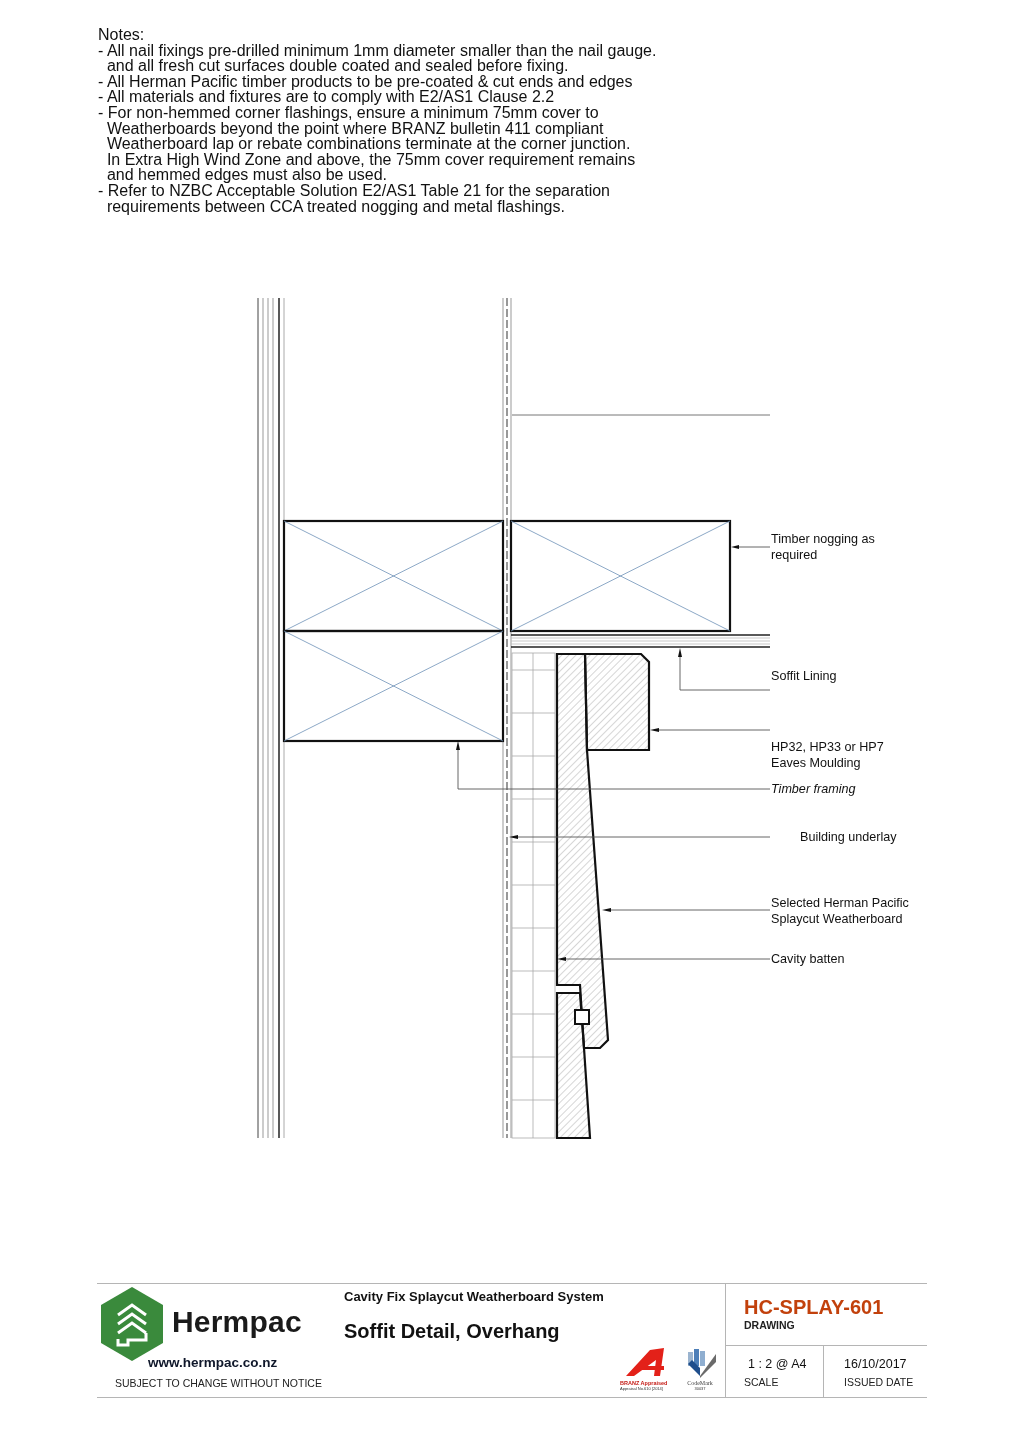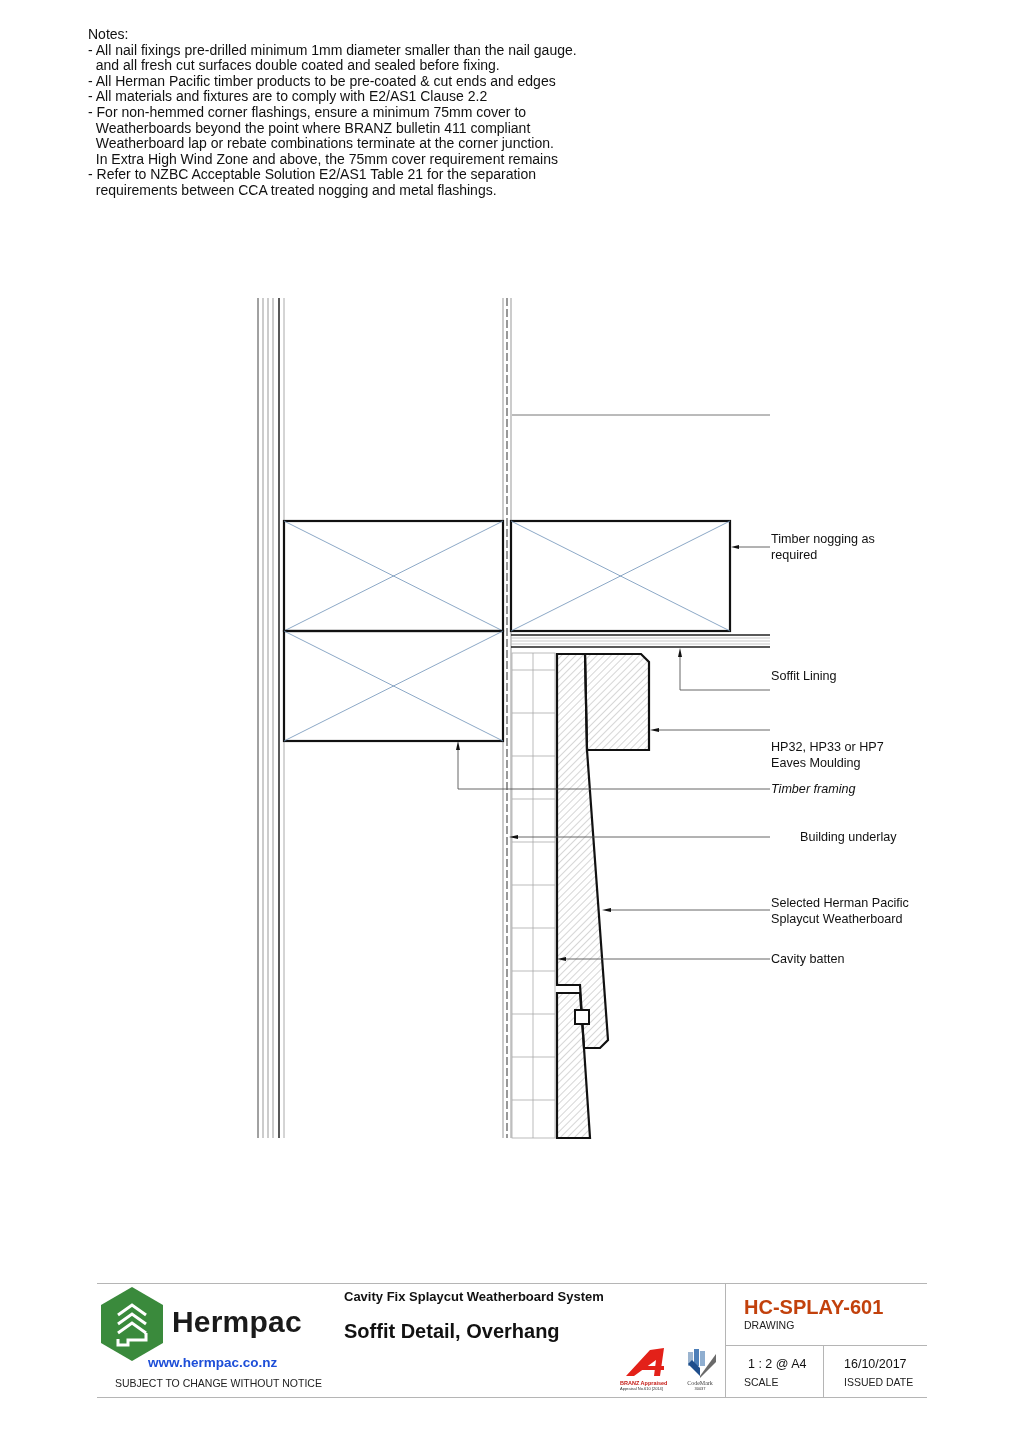--- a/index.html
+++ b/index.html
@@ -1,43 +1,44 @@
 <!DOCTYPE html>
 <html><head>
 <meta charset="utf-8">
 <style>
   html, body { margin:0; padding:0; background:#ffffff; }
   body { width:1024px; height:1449px; position:relative; overflow:hidden; font-family:"Liberation Sans", sans-serif; color:#111; }
-  .notes { position:absolute; left:88px; top:27px; font-size:14px; line-height:15.6px; color:#111; }
+  .notes { position:absolute; left:98px; top:27px; font-size:16px; line-height:15.6px; color:#111; }
   .notes .line { white-space:pre; }
   svg.drawing { position:absolute; left:0; top:0; }
   .callout { position:absolute; left:771px; font-size:12.6px; line-height:15.6px; color:#111; }
   .tb-line { position:absolute; background:#b5b5b5; }
   .logo-word { position:absolute; left:172px; top:1305px; font-size:30px; font-weight:bold; color:#1a1a1a; letter-spacing:0.2px; }
-  .url { position:absolute; left:148px; top:1355px; font-size:13.5px; font-weight:bold; color:#1d4ed8; }
+  .url { position:absolute; left:148px; top:1355px; font-size:13.5px; font-weight:bold; color:#0f172a; }
   .disclaimer { position:absolute; left:115px; top:1377px; font-size:10.5px; color:#222; }
   .sys-title { position:absolute; left:344px; top:1289px; font-size:13px; font-weight:bold; color:#111; }
   .dwg-title { position:absolute; left:344px; top:1320px; font-size:20px; font-weight:bold; color:#111; }
   .dwg-no { position:absolute; left:744px; top:1296px; font-size:20px; font-weight:bold; color:#c2410c; }
   .small-lbl { position:absolute; font-size:10.5px; color:#222; }
   .val { position:absolute; font-size:12.5px; color:#111; }
 </style>
 </head>
 <body>
 
 <div class="notes">
   <div class="line">Notes:</div>
   <div class="line">- All nail fixings pre-drilled minimum 1mm diameter smaller than the nail gauge.</div>
   <div class="line">  and all fresh cut surfaces double coated and sealed before fixing.</div>
   <div class="line">- All Herman Pacific timber products to be pre-coated &amp; cut ends and edges</div>
   <div class="line">- All materials and fixtures are to comply with E2/AS1 Clause 2.2</div>
   <div class="line">- For non-hemmed corner flashings, ensure a minimum 75mm cover to</div>
   <div class="line">  Weatherboards beyond the point where BRANZ bulletin 411 compliant</div>
   <div class="line">  Weatherboard lap or rebate combinations terminate at the corner junction.</div>
   <div class="line">  In Extra High Wind Zone and above, the 75mm cover requirement remains</div>
+  <div class="line">  and hemmed edges must also be used.</div>
   <div class="line">- Refer to NZBC Acceptable Solution E2/AS1 Table 21 for the separation</div>
   <div class="line">  requirements between CCA treated nogging and metal flashings.</div>
 </div>
 
 <svg class="drawing" width="1024" height="1449" viewBox="0 0 1024 1449" xmlns="http://www.w3.org/2000/svg">
   <defs>
     <pattern id="hatch" patternUnits="userSpaceOnUse" width="5" height="5" patternTransform="rotate(45)">
       <line x1="0" y1="0" x2="0" y2="5" stroke="#8a8a8a" stroke-width="0.7"></line>
     </pattern>
   </defs>
@@ -194,20 +195,20 @@
       <rect x="12" y="3" width="5" height="17" fill="#4d7fb8"></rect>
       <rect x="18" y="5" width="5" height="15" fill="#8faed0"></rect>
       <polygon points="6,18 18,30 18,22 10,14" fill="#1f4e8c"></polygon>
       <polygon points="18,30 34,8 34,16 18,32" fill="#6a6a6a"></polygon>
     </svg>
     <div style="font-family:'Liberation Serif', serif; font-size:6px; color:#444; margin-top:-2px;">CodeMark</div>
     <div style="font-size:4px; color:#333;">30037</div>
   </div>
 
   <div class="dwg-no">HC-SPLAY-601</div>
-  <div class="small-lbl" style="left:744px; top:1319px;">DRAWING</div>
+  <div class="small-lbl" style="left:744px; top:1319px;font-weight:bold;">DRAWING</div>
 
   <div class="val" style="left:748px; top:1357px;">1 : 2 @ A4</div>
   <div class="small-lbl" style="left:744px; top:1376px;">SCALE</div>
 
   <div class="val" style="left:844px; top:1357px;">16/10/2017</div>
   <div class="small-lbl" style="left:844px; top:1376px;">ISSUED DATE</div>
 </div>
 
 </body></html>

